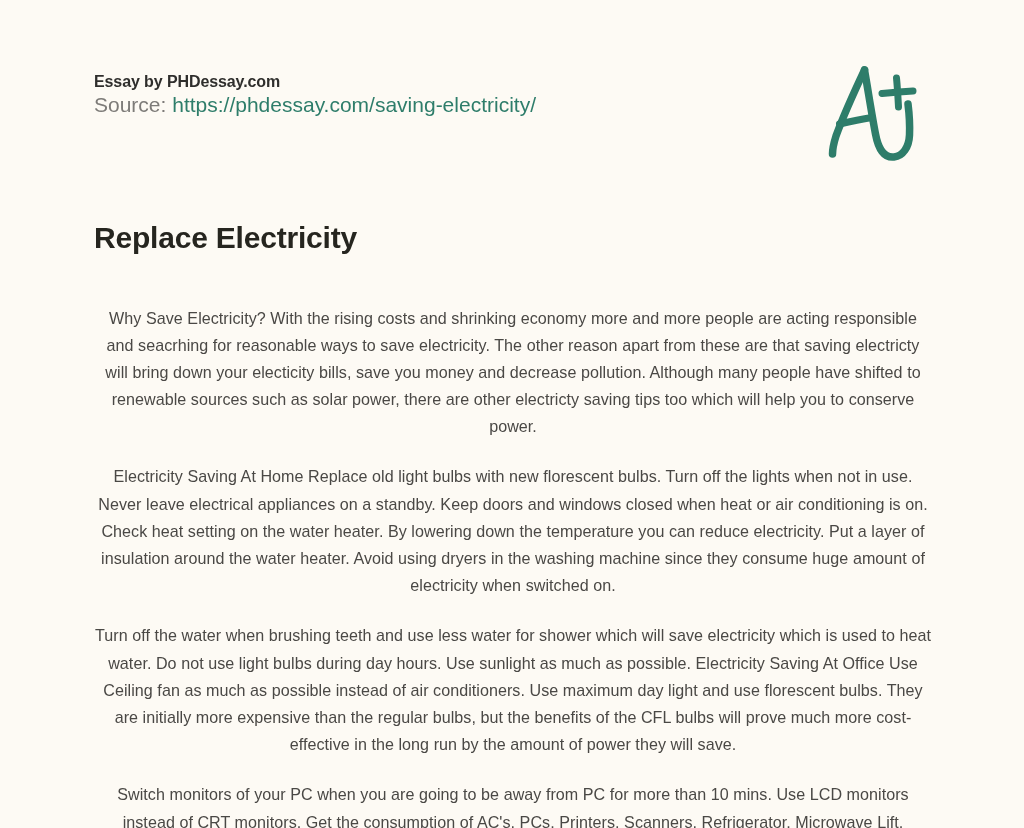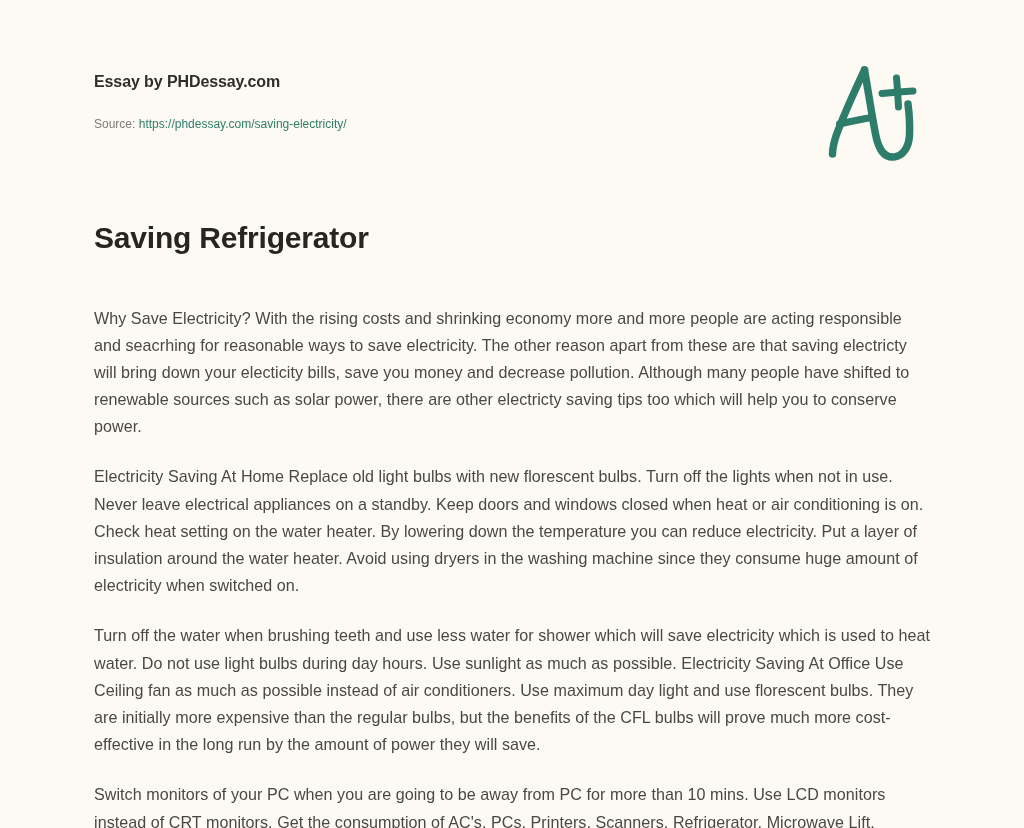--- a/index.html
+++ b/index.html
@@ -43,22 +43,22 @@
   .brand-title {
     font-size: 16px;
     font-weight: bold;
     color: #2f2e2c;
     letter-spacing: -0.1px;
     line-height: 1.2;
     margin: 0;
   }
 
   .source-line {
-    margin-top: 26px;
-    font-size: 12px;
+    margin-top: 0;
+    font-size: 21px;
     line-height: 1.3;
     color: #7d7b78;
     white-space: nowrap;
   }
 
   .source-label {
     color: #7d7b78;
   }
 
   .source-link {
@@ -99,21 +99,21 @@
 
   .body-copy {
     margin-top: 48px;
   }
 
   .body-copy p {
     margin: 0 0 23px 0;
     font-size: 16.1px;
     line-height: 1.69;
     color: #4a4845;
-    text-align: left;
+    text-align: center;
     letter-spacing: 0.05px;
   }
 
   .body-copy p:last-child {
     margin-bottom: 0;
   }
 </style>
 </head>
 <body>
 
@@ -142,21 +142,21 @@
 
         <path d="M84.5 16 C85.5 26, 86 36, 86.5 45" stroke-width="7"></path>
 
         <path d="M70 31.5 C80 30.5, 92 29.5, 101 29" stroke-width="7"></path>
       </svg>
     </div>
 
   </div>
 
   <div class="article">
-    <h1 class="article-title">Saving Refrigerator</h1>
+    <h1 class="article-title">Replace Electricity</h1>
 
     <div class="body-copy">
       <p>Why Save Electricity? With the rising costs and shrinking economy more and more people are acting responsible and seacrhing for reasonable ways to save electricity. The other reason apart from these are that saving electricty will bring down your electicity bills, save you money and decrease pollution. Although many people have shifted to renewable sources such as solar power, there are other electricty saving tips too which will help you to conserve power.</p>
       <p>Electricity Saving At Home Replace old light bulbs with new florescent bulbs. Turn off the lights when not in use. Never leave electrical appliances on a standby. Keep doors and windows closed when heat or air conditioning is on. Check heat setting on the water heater. By lowering down the temperature you can reduce electricity. Put a layer of insulation around the water heater. Avoid using dryers in the washing machine since they consume huge amount of electricity when switched on.</p>
       <p>Turn off the water when brushing teeth and use less water for shower which will save electricity which is used to heat water. Do not use light bulbs during day hours. Use sunlight as much as possible. Electricity Saving At Office Use Ceiling fan as much as possible instead of air conditioners. Use maximum day light and use florescent bulbs. They are initially more expensive than the regular bulbs, but the benefits of the CFL bulbs will prove much more cost-effective in the long run by the amount of power they will save.</p>
       <p>Switch monitors of your PC when you are going to be away from PC for more than 10 mins. Use LCD monitors instead of CRT monitors. Get the consumption of AC's, PCs, Printers, Scanners, Refrigerator, Microwave Lift, EPBAX, lights, coffee machines etc. checked. There are some power saving equipments available which can be installed near the main point, which controls the excess supply being sent to the machine. Keep the doors &amp; windows of the office closed when AC's are on.</p>
     </div>
   </div>
 
 </div>

